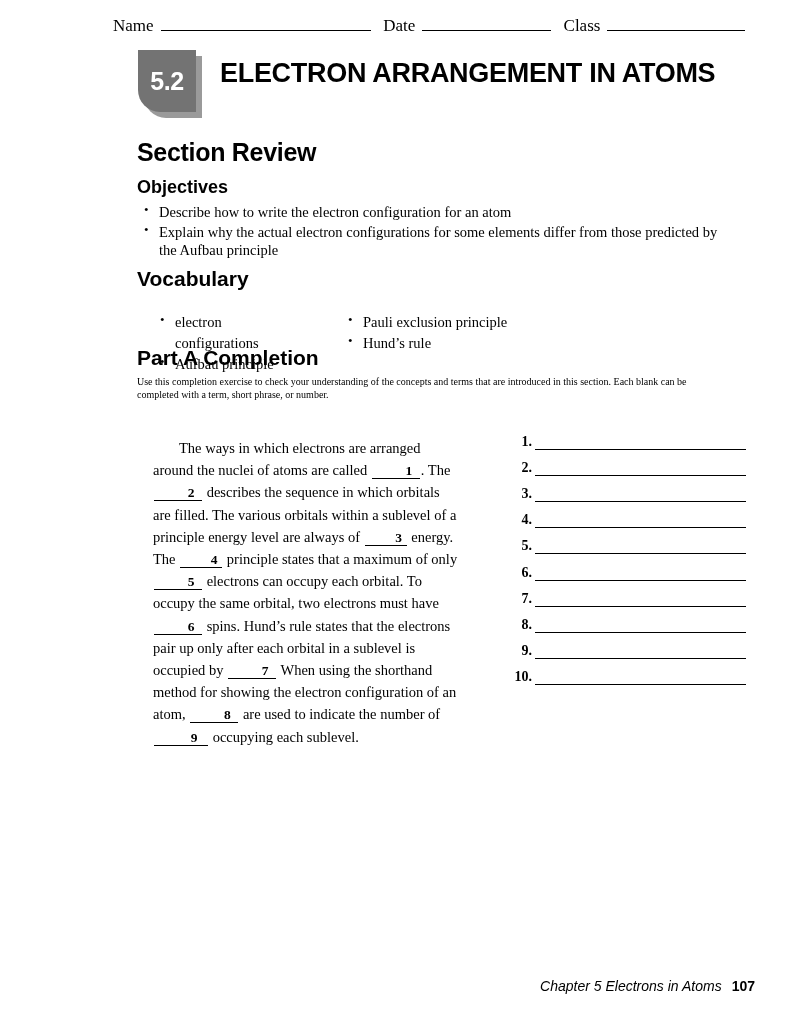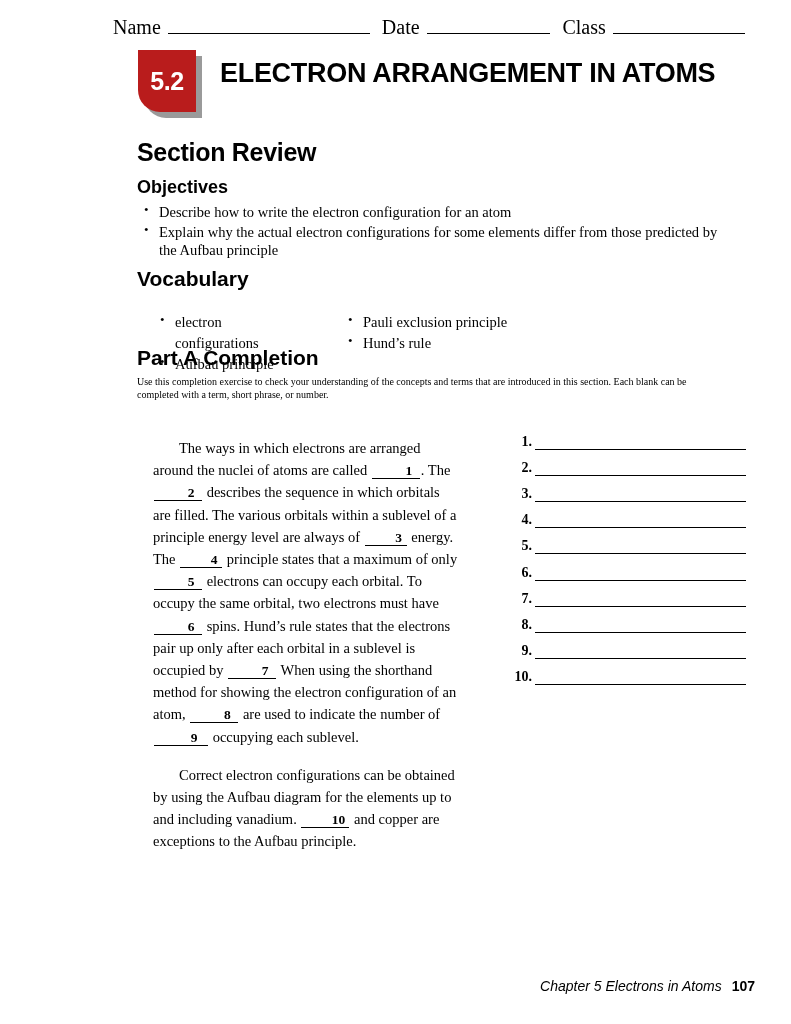--- a/index.html
+++ b/index.html
@@ -26,21 +26,21 @@
     position: absolute;
     left: 113px;
     top: 16px;
     width: 632px;
     display: flex;
     align-items: baseline;
     font-size: 15px;
   }
   .hdr-label {
     white-space: nowrap;
-    font-size: 20px;
+    font-size: 17px;
   }
   .hdr-rule {
     border-bottom: 1px solid #000;
     height: 13px;
     margin: 0 0 0 7px;
   }
   .hdr-rule.name { width: 232px; }
   .hdr-rule.date { width: 142px; }
   .hdr-rule.klass { width: 152px; }
   .hdr-gap { width: 14px; }
@@ -61,21 +61,21 @@
     height: 62px;
     background: #9a9a9a;
     border-bottom-left-radius: 22px;
   }
   .badge {
     position: absolute;
     left: 0px;
     top: 0px;
     width: 58px;
     height: 62px;
-    background: #b91c1c;
+    background: #737373;
     border-bottom-left-radius: 22px;
     color: #ffffff;
     font-family: "Liberation Sans", sans-serif;
     font-weight: bold;
     font-size: 25px;
     display: flex;
     align-items: center;
     justify-content: center;
     letter-spacing: -0.5px;
   }
@@ -307,21 +307,20 @@
       </ul>
     </div>
   </div>
 
   <div class="h-parta">Part A Completion</div>
 
   <div class="instructions">Use this completion exercise to check your understanding of the concepts and terms that are introduced in this section. Each blank can be completed with a term, short phrase, or number.</div>
 
   <div class="completion-body">
     <p><span>The ways in which electrons are arranged around the nuclei of atoms are called </span><span class="blank">1</span><span>. The </span><span class="blank">2</span><span> describes the sequence in which orbitals are filled. The various orbitals within a sublevel of a principle energy level are always of </span><span class="blank w-sm">3</span><span> energy. The </span><span class="blank w-sm">4</span><span> principle states that a maximum of only </span><span class="blank">5</span><span> electrons can occupy each orbital. To occupy the same orbital, two electrons must have </span><span class="blank">6</span><span> spins. Hund’s rule states that the electrons pair up only after each orbital in a sublevel is occupied by </span><span class="blank">7</span><span> When using the shorthand method for showing the electron configuration of an atom, </span><span class="blank">8</span><span> are used to indicate the number of </span><span class="blank w-lg">9</span><span> occupying each sublevel.</span></p>
-    <p><span>Correct electron configurations can be obtained by using the Aufbau diagram for the elements up to and including vanadium. </span><span class="blank">10</span><span> and copper are exceptions to the Aufbau principle.</span></p>
   </div>
 
   <div class="answers">
     <div class="answer-row">
       <span class="answer-num">1.</span>
       <span class="answer-rule"></span>
     </div>
     <div class="answer-row">
       <span class="answer-num">2.</span>
       <span class="answer-rule"></span>

